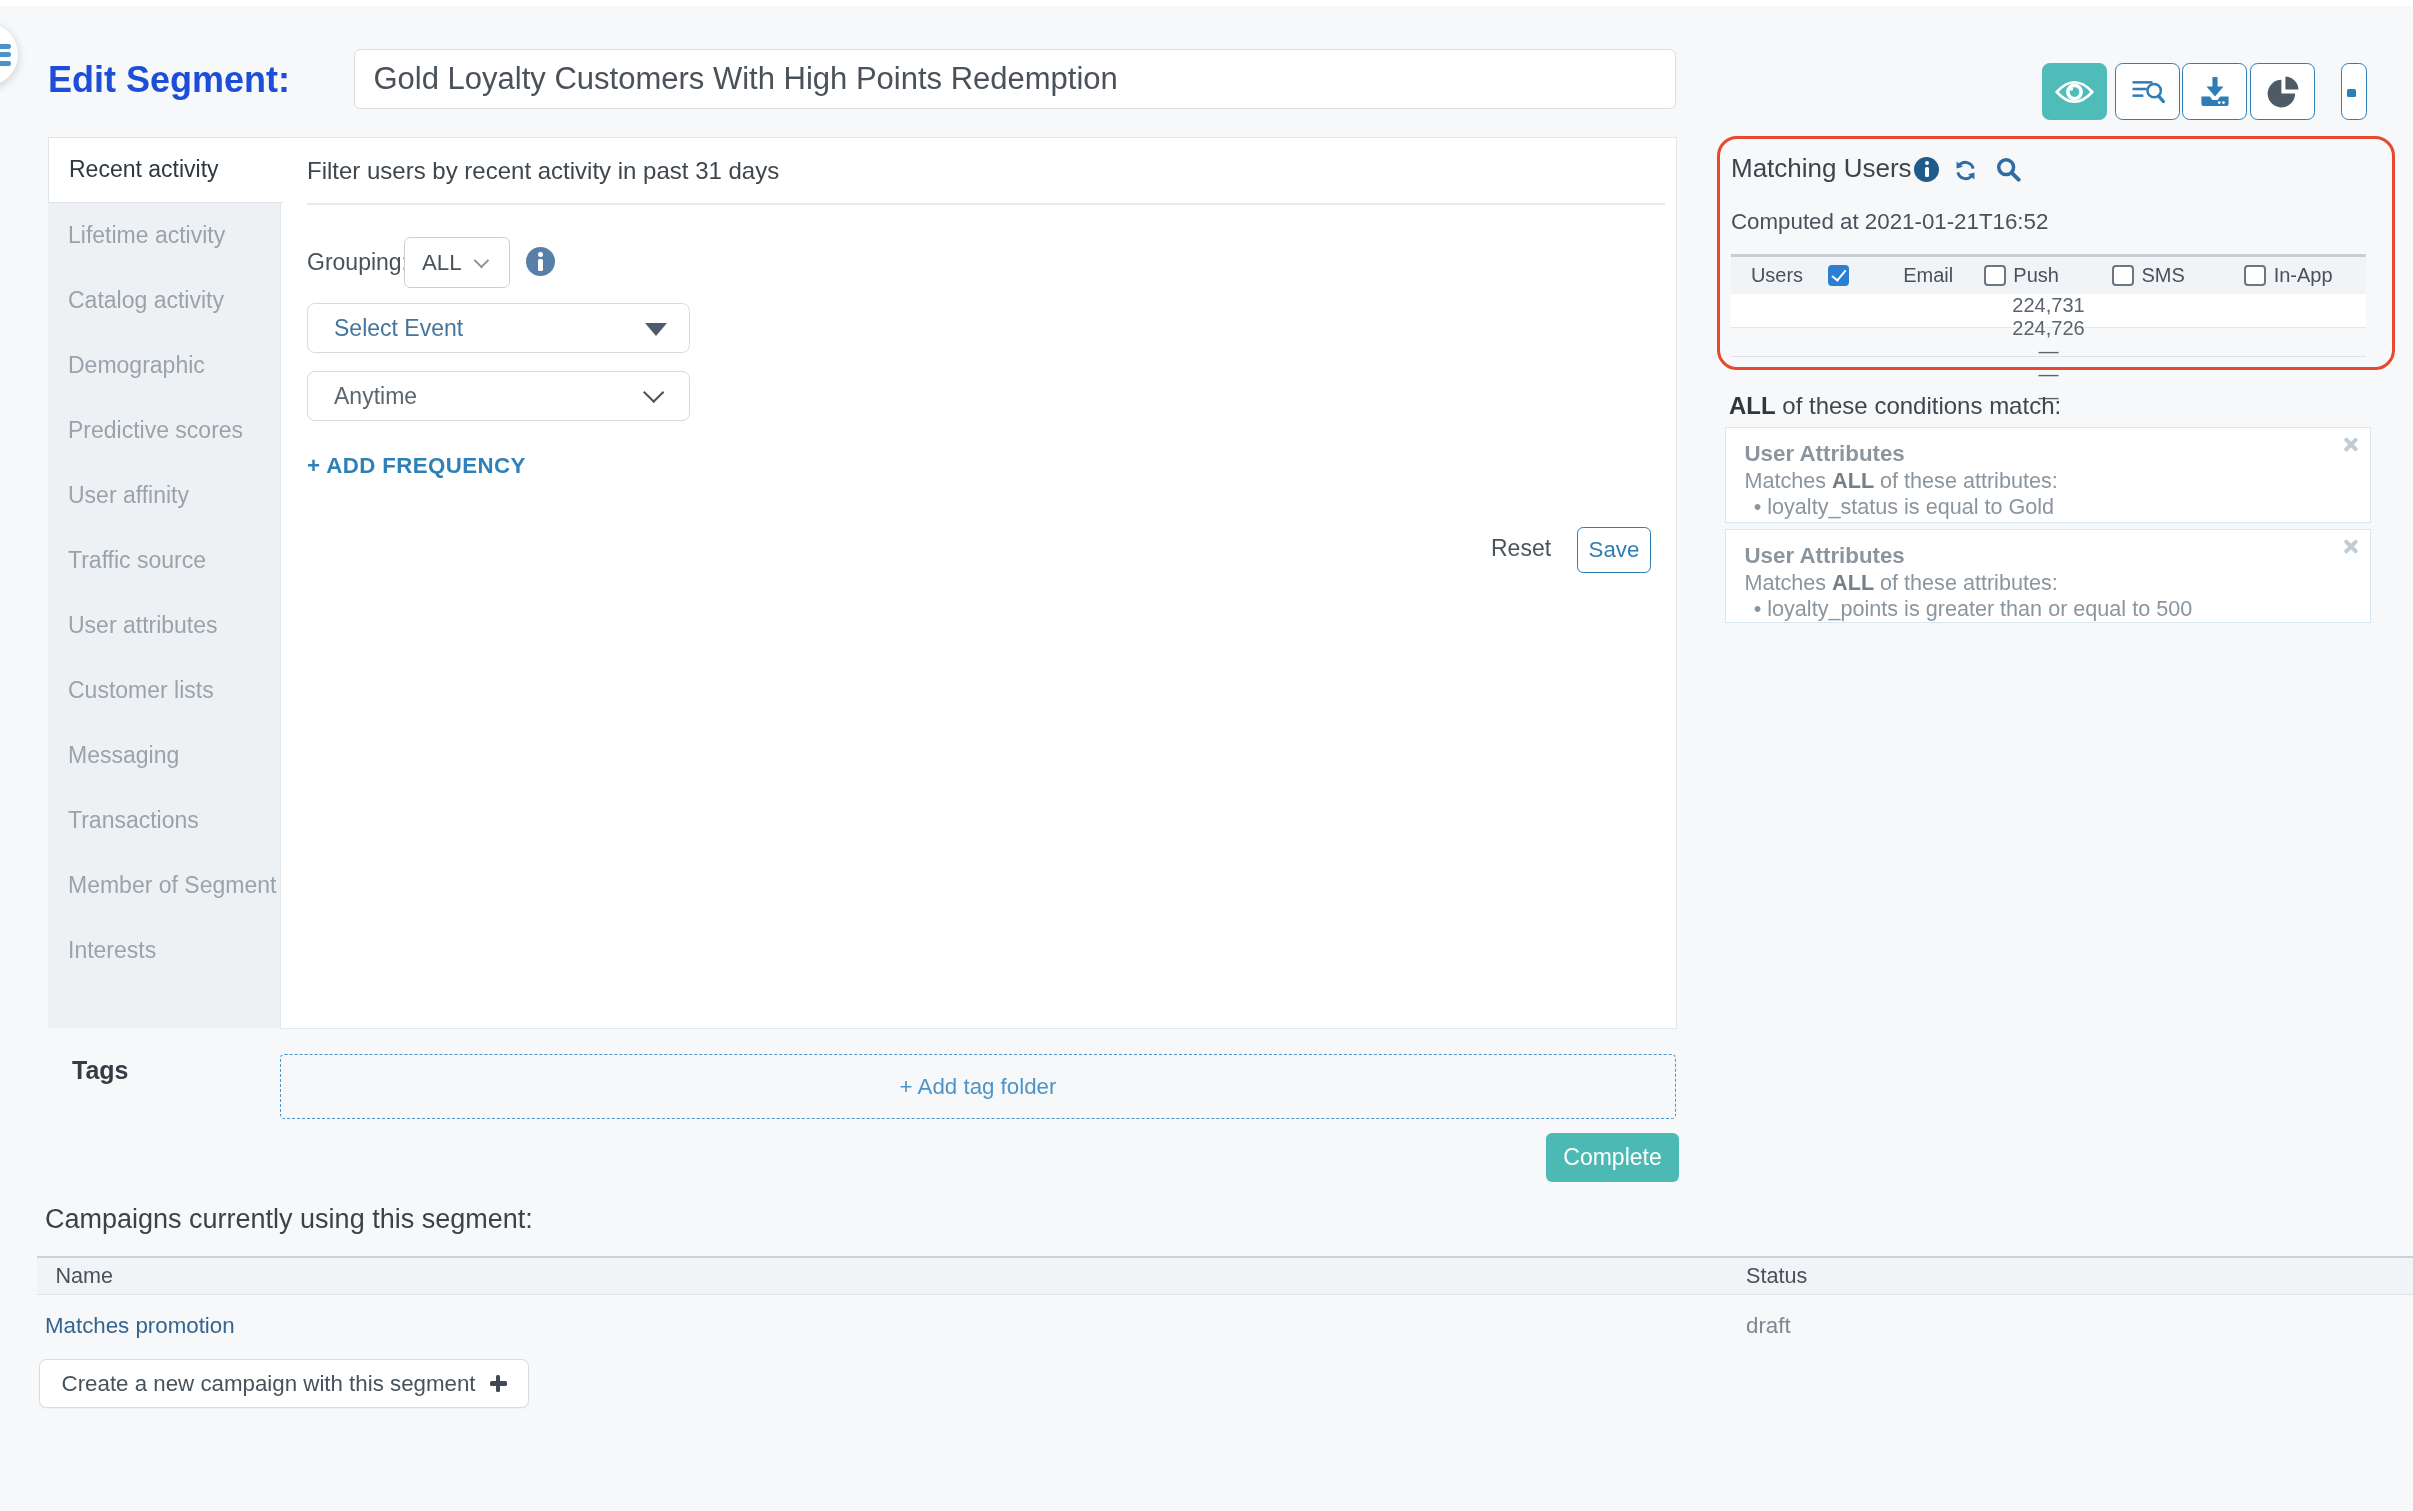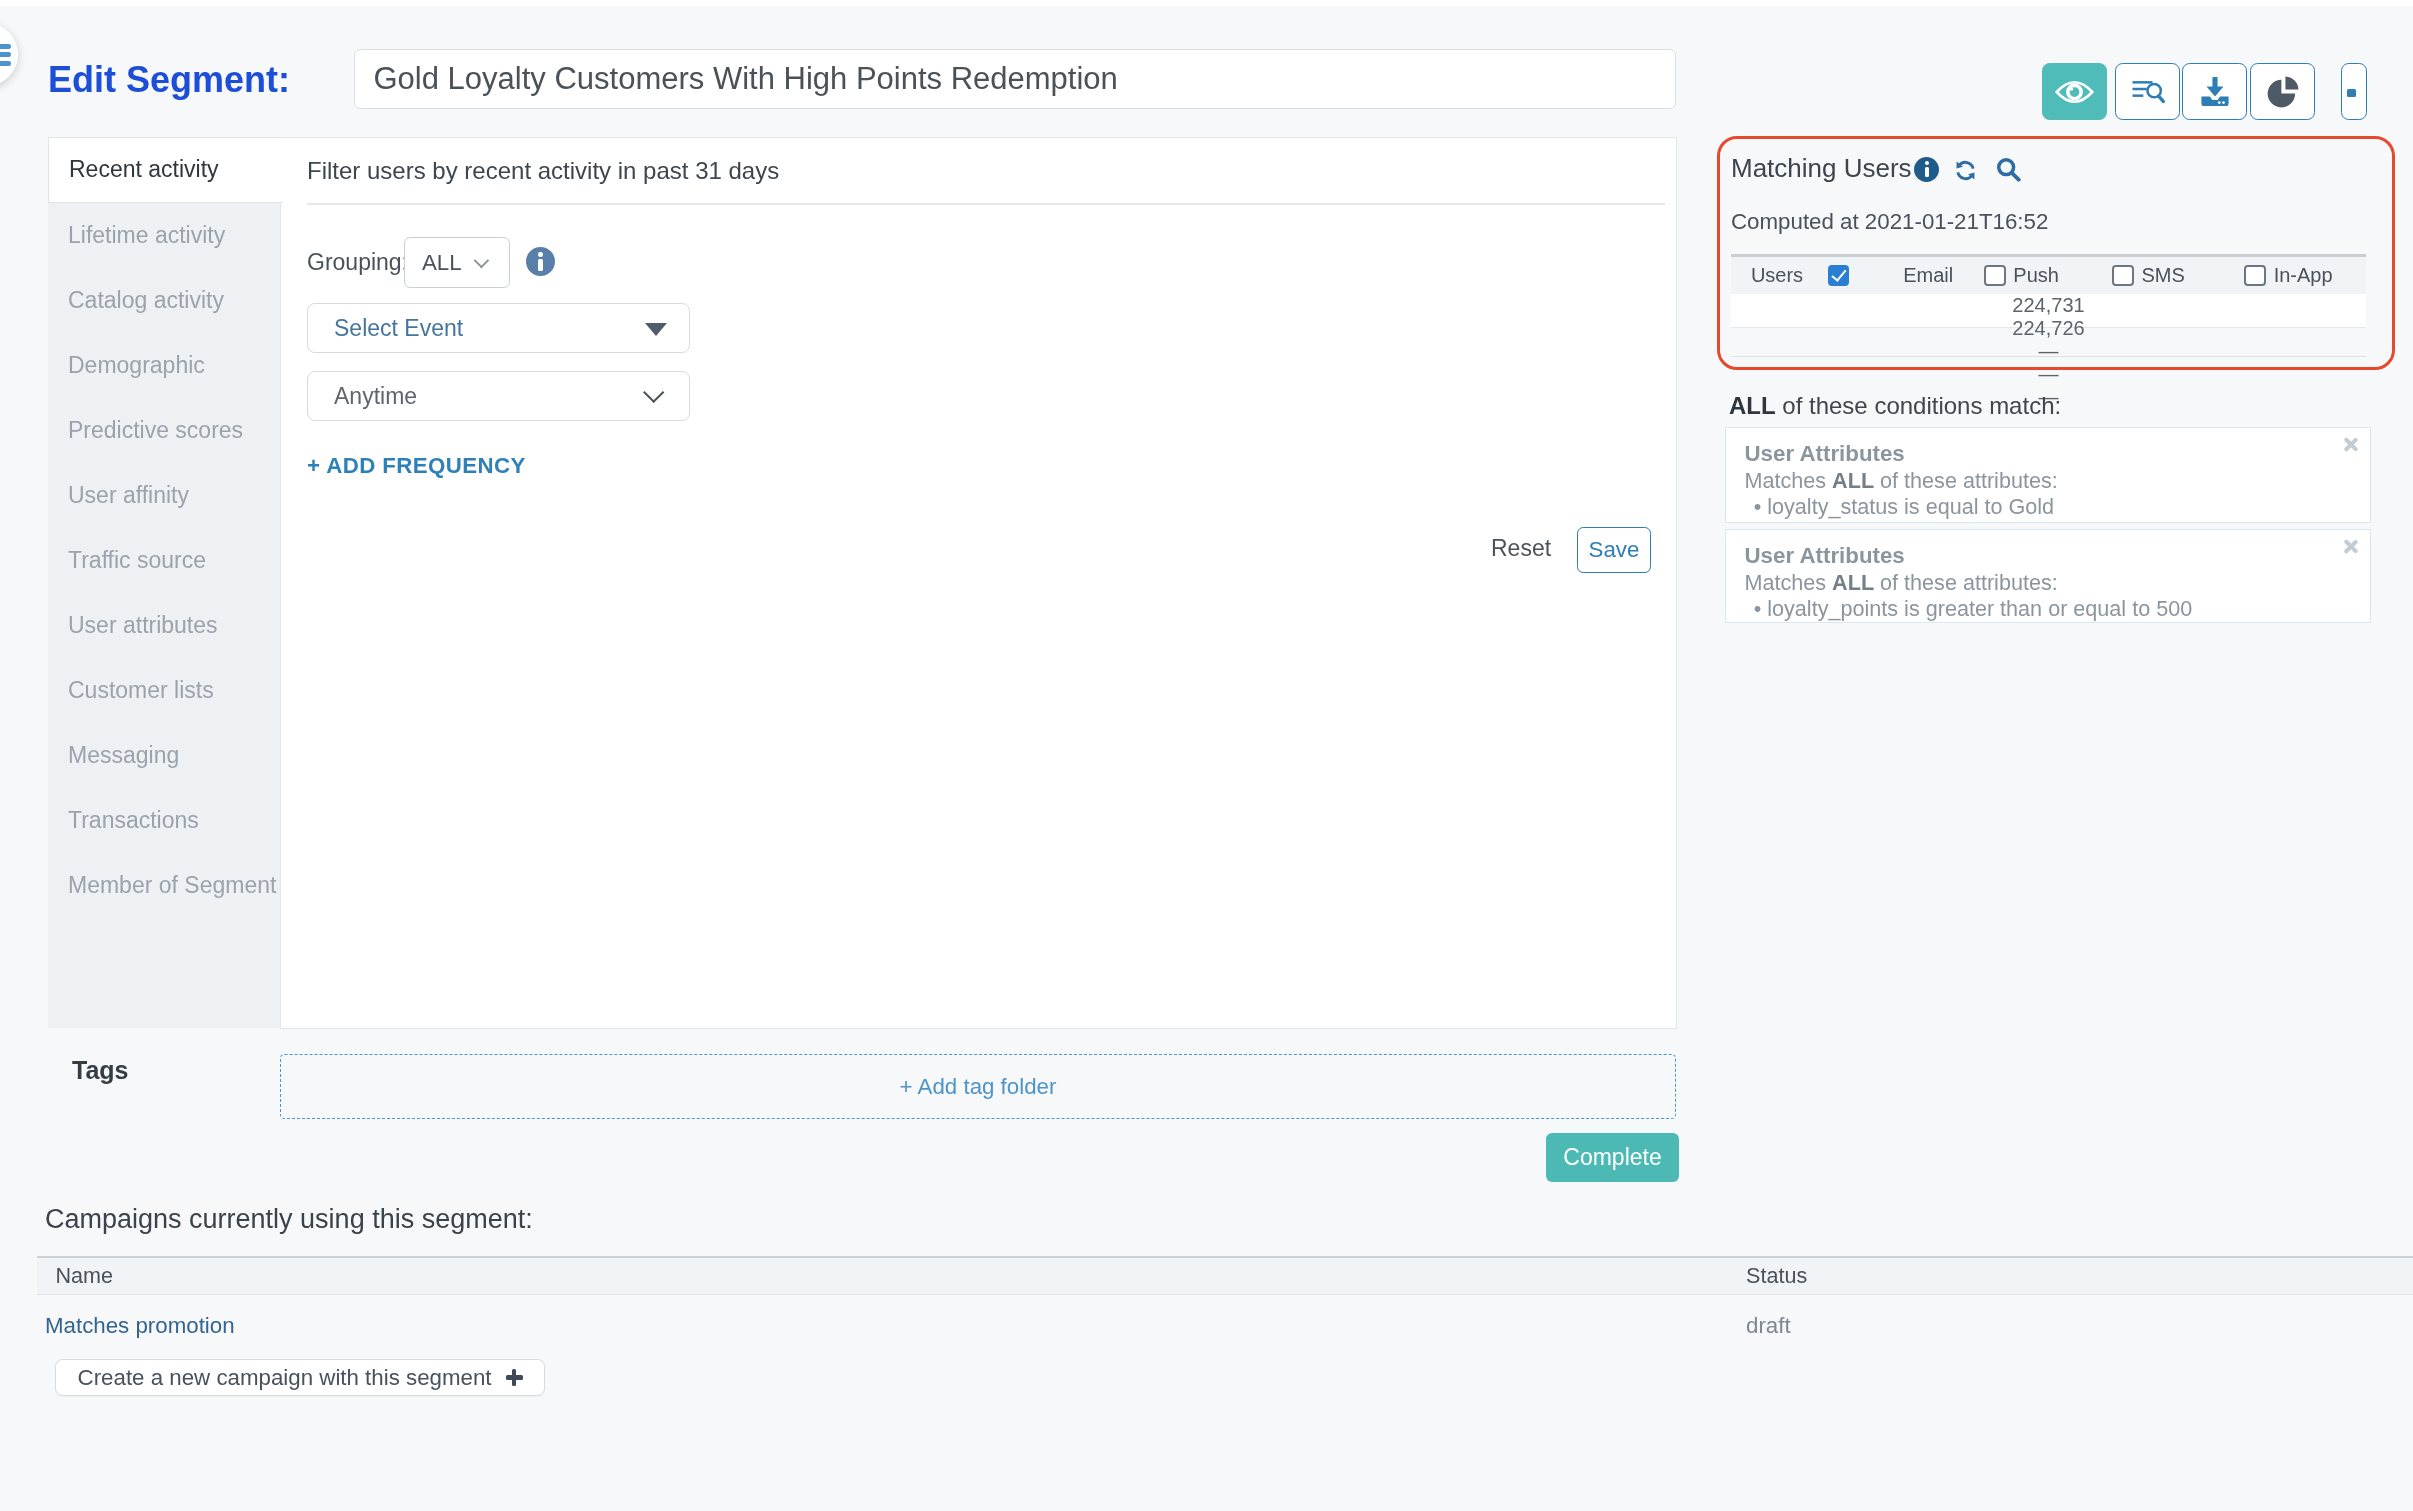--- a/index.html
+++ b/index.html
@@ -120,22 +120,22 @@
     display:flex; align-items:center; justify-content:center; font-size:23px; color:#ffffff; cursor:pointer; }
 
   
   .camp-heading { left:45px; top:1201px; height:37px; line-height:37px; font-size:27px; color:#3a424a; }
   .camp-head-band { left:37px; top:1256px; width:2377px; height:39px; background:#f1f4f7;
     border-top:2.3px solid #ccd2d7; border-bottom:0.8px solid #e0e4e8; }
   .camp-th-name { position:absolute; left:18.5px; top:0; height:35px; line-height:35px; font-size:21.6px; color:#49515a; }
   .camp-th-status { position:absolute; left:1709px; top:0; height:35px; line-height:35px; font-size:21.6px; color:#49515a; }
   .camp-link { left:45px; top:1308px; height:35px; line-height:35px; font-size:22.3px; color:#34648f; cursor:pointer; }
   .camp-status { left:1746px; top:1308px; height:35px; line-height:35px; font-size:22.3px; color:#7e8791; }
-  .create-btn { left:39px; top:1359px; height:37px; padding:0 21.6px; background:#fff; border:1.5px solid #d7dce1; border-radius:7.7px;
-    display:inline-flex; align-items:center; box-shadow:0 0.8px 1.5px rgba(0,0,0,.04); cursor:pointer;margin-left:16px; }
+  .create-btn { left:39px; top:1359px; height:49px; padding:0 21.6px; background:#fff; border:1.5px solid #d7dce1; border-radius:7.7px;
+    display:inline-flex; align-items:center; box-shadow:0 0.8px 1.5px rgba(0,0,0,.04); cursor:pointer; }
   .create-btn .lbl { font-size:22.3px; color:#47525c; margin-right:14px; }
   .plus-ic { position:relative; width:17px; height:17px; }
   .plus-ic::before { content:""; position:absolute; left:6.2px; top:0; width:4.6px; height:17px; background:#3e4a55; border-radius:1.5px; }
   .plus-ic::after  { content:""; position:absolute; left:0; top:6.2px; width:17px; height:4.6px; background:#3e4a55; border-radius:1.5px; }
 </style>
 </head>
 <body>
 
 <div class="abs top-strip"></div>
 
@@ -189,20 +189,21 @@
   <div class="side-item">Catalog activity</div>
   <div class="side-item">Demographic</div>
   <div class="side-item">Predictive scores</div>
   <div class="side-item">User affinity</div>
   <div class="side-item">Traffic source</div>
   <div class="side-item">User attributes</div>
   <div class="side-item">Customer lists</div>
   <div class="side-item">Messaging</div>
   <div class="side-item">Transactions</div>
   <div class="side-item">Member of Segment</div>
+  <div class="side-item">Interests</div>
 </div>
 
 <div class="abs main-panel">
   <div class="abs panel-heading">Filter users by recent activity in past 31 days</div>
   <div class="abs panel-divider"></div>
 
   <div class="abs grouping-label">Grouping:</div>
   <div class="abs grouping-select">
     <span class="val">ALL</span>
     <span class="chev-small"></span>

